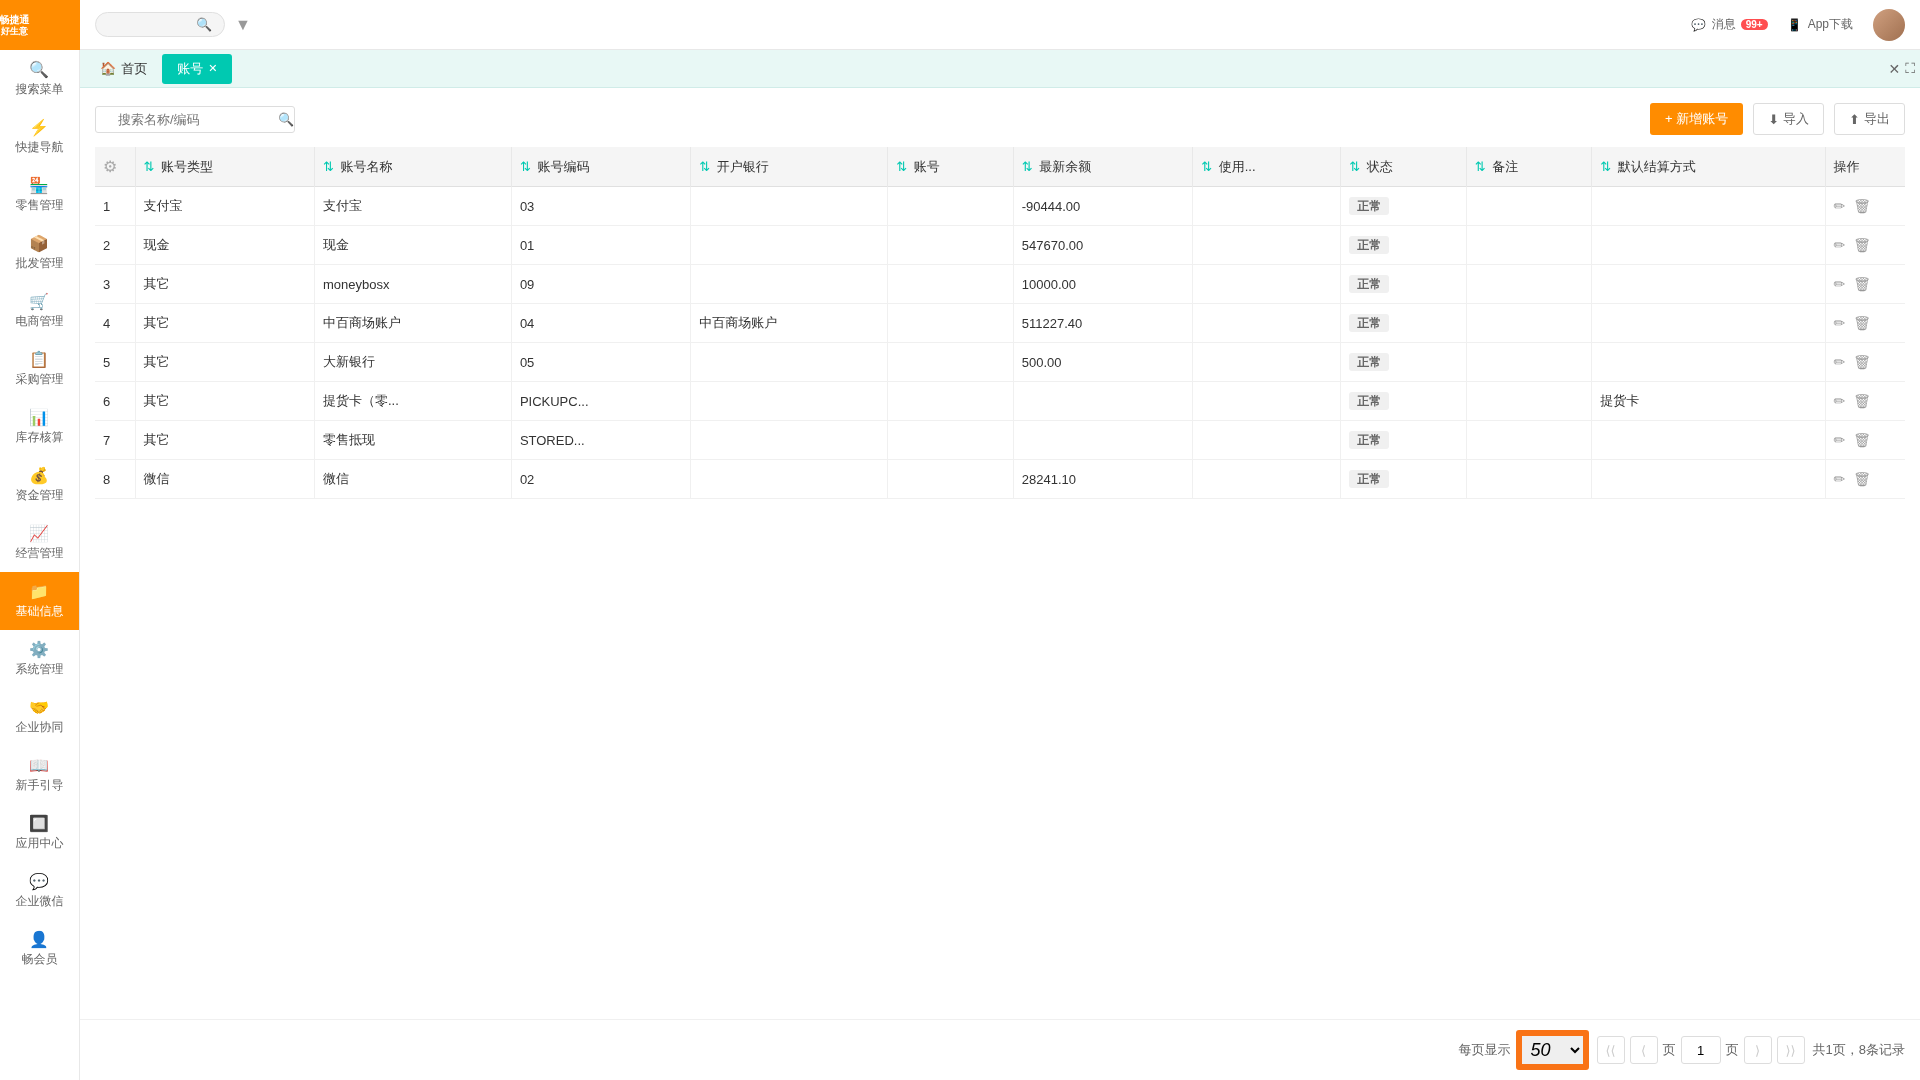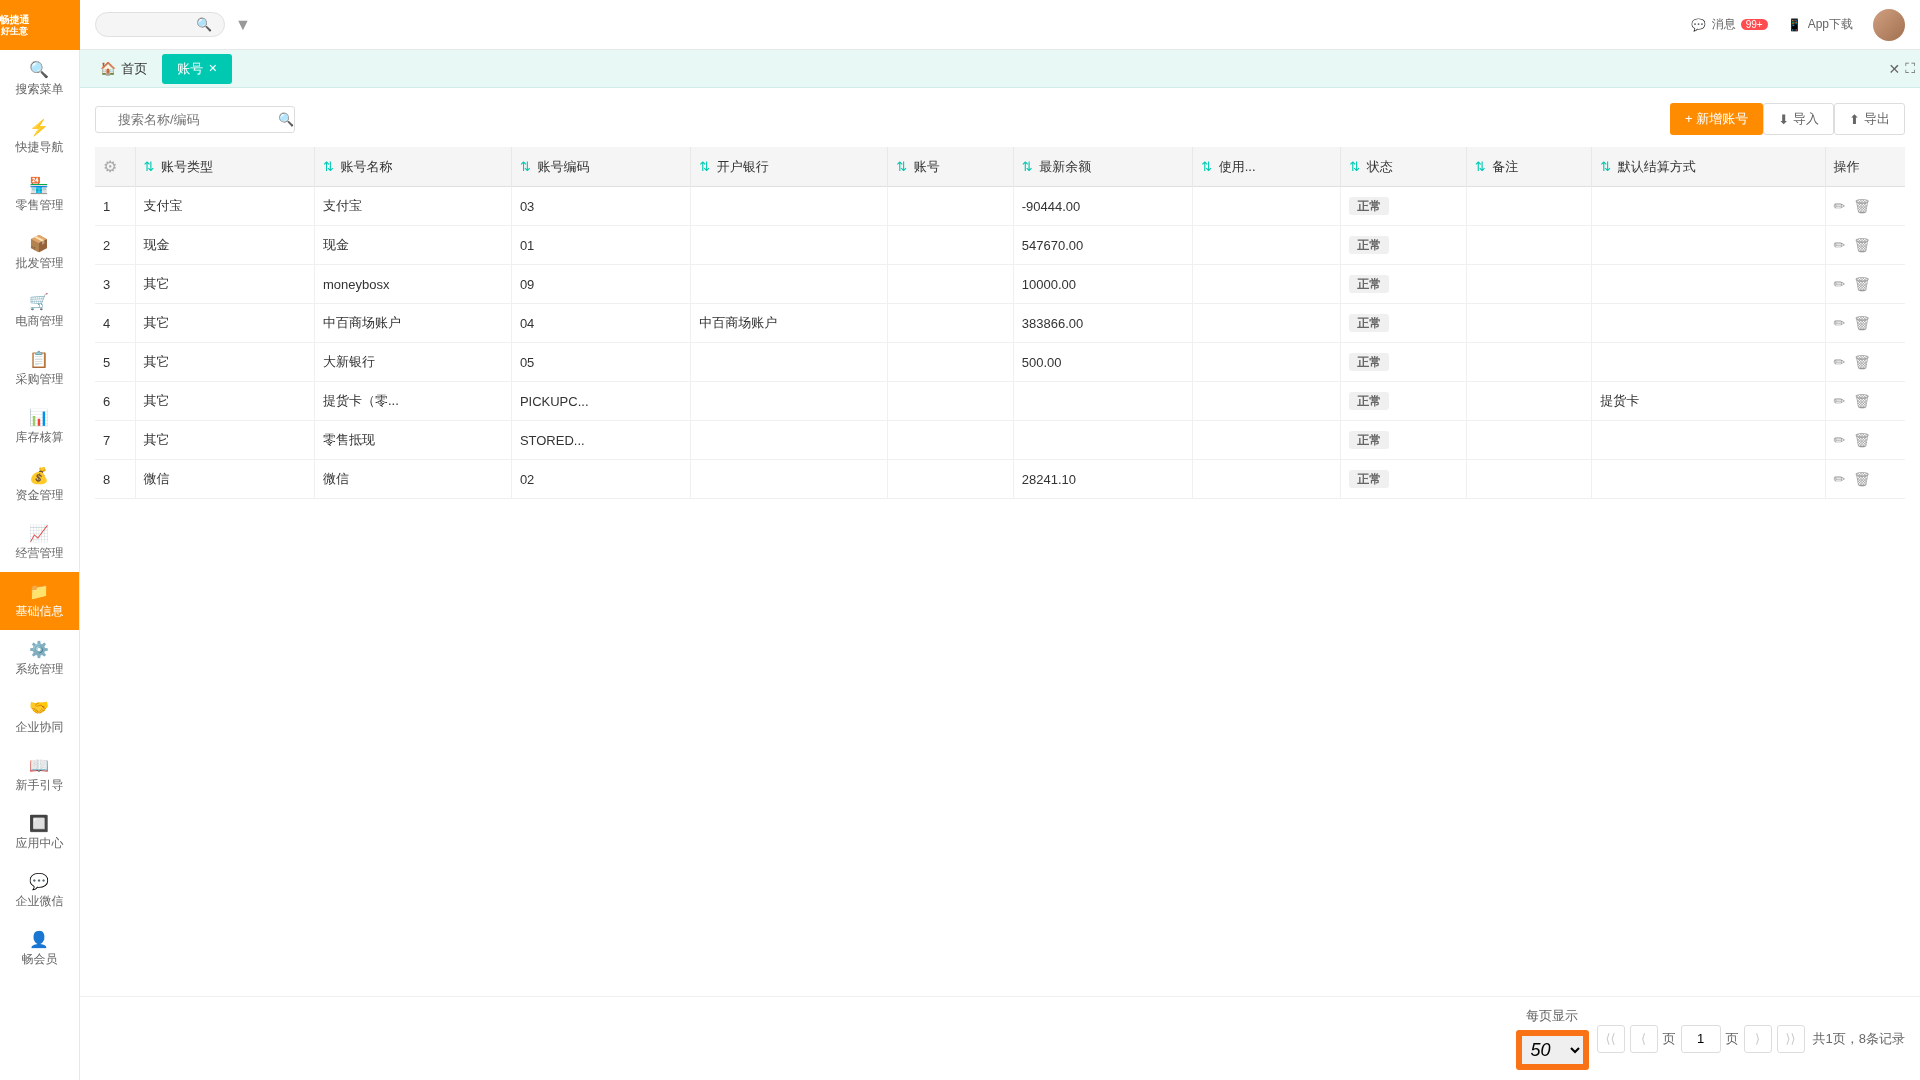--- a/index.html
+++ b/index.html
@@ -86,20 +86,21 @@
       cursor: pointer;
       color: #666;
       font-size: 12px;
     }
     .badge {
       background: #ff4d4f;
       color: #fff;
       border-radius: 10px;
       padding: 0 5px;
       font-size: 10px;
+      font-weight: bold;
     }
     .topbar-app {
       display: flex;
       align-items: center;
       gap: 5px;
       cursor: pointer;
       color: #666;
       font-size: 12px;
     }
     .avatar {
@@ -191,20 +192,21 @@
       background: #fff;
     }
     .search-box input {
       border: none;
       outline: none;
       font-size: 13px;
       width: 160px;
     }
     .toolbar-right {
       display: flex;
+      gap: 10px;
       border-radius: 12px;
     }
     .btn-primary {
       background: #ff8c00;
       color: #fff;
       border: none;
       padding: 7px 15px;
       border-radius: 3px;
       cursor: pointer;
       font-size: 13px;
@@ -284,21 +286,20 @@
       border-top: 1px solid #f0f0f0;
       gap: 8px;
       background: #fff;
       font-size: 13px;
       color: #666;
     }
     .pagination-size {
       display: flex;
       align-items: center;
       gap: 5px;
-      flex-direction: column;
     }
     .pagination-size select {
       border: 6px solid #f97316;
       border-radius: 3px;
       padding: 3px 5px;
       font-size: 18px;
       font-style: italic;
     }
     .page-nav {
       display: flex;
@@ -573,21 +574,21 @@
       </div>
     </td>
   </tr>
             <tr>
     <td>4</td>
     <td>其它</td>
     <td>中百商场账户</td>
     <td>04</td>
     <td>中百商场账户</td>
     <td></td>
-    <td>383866.00</td>
+    <td>511227.40</td>
     <td></td>
     <td><span class="status-badge">正常</span></td>
     <td></td>
     <td></td>
     <td>
       <div class="action-icons">
         <span class="action-icon">✏</span>
         <span class="action-icon">🗑</span>
       </div>
     </td>

